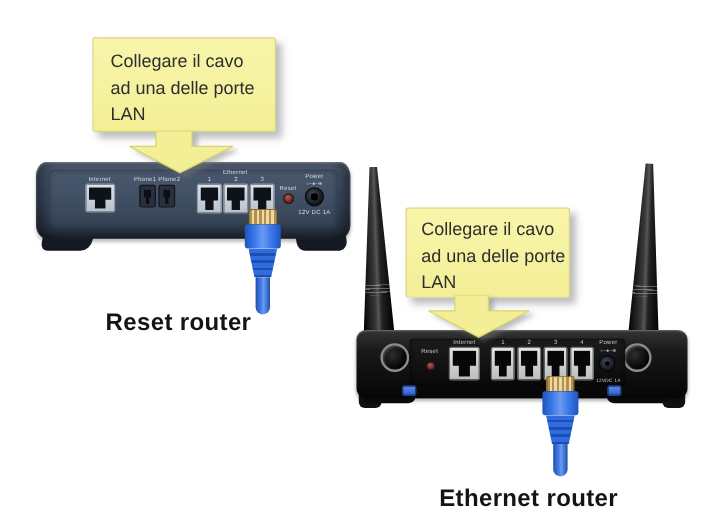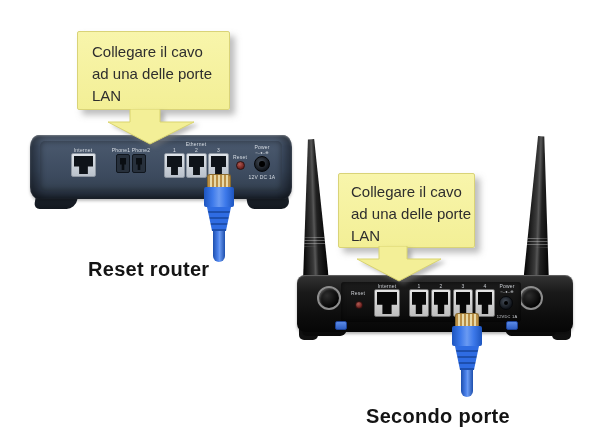--- a/index.html
+++ b/index.html
@@ -211,15 +211,15 @@
     <div class="tlabel" style="left:194px; top:39px; width:32px; font-size:4px;">12VDC 1A</div>
   </div>
 
   <div class="cable" style="left:452px; top:289px; height:86px;">
     <div class="plug-pins"></div>
     <div class="plug-body"></div>
     <div class="plug-ridges"></div>
     <div class="cable-stem" style="height:27px;"></div>
   </div>
 
-  <div class="caption" style="left:366px; top:381px;">Secondo porte</div>
+  <div class="caption" style="left:366px; top:381px;">Ethernet router</div>
 
 </div>
 
 </body></html>

